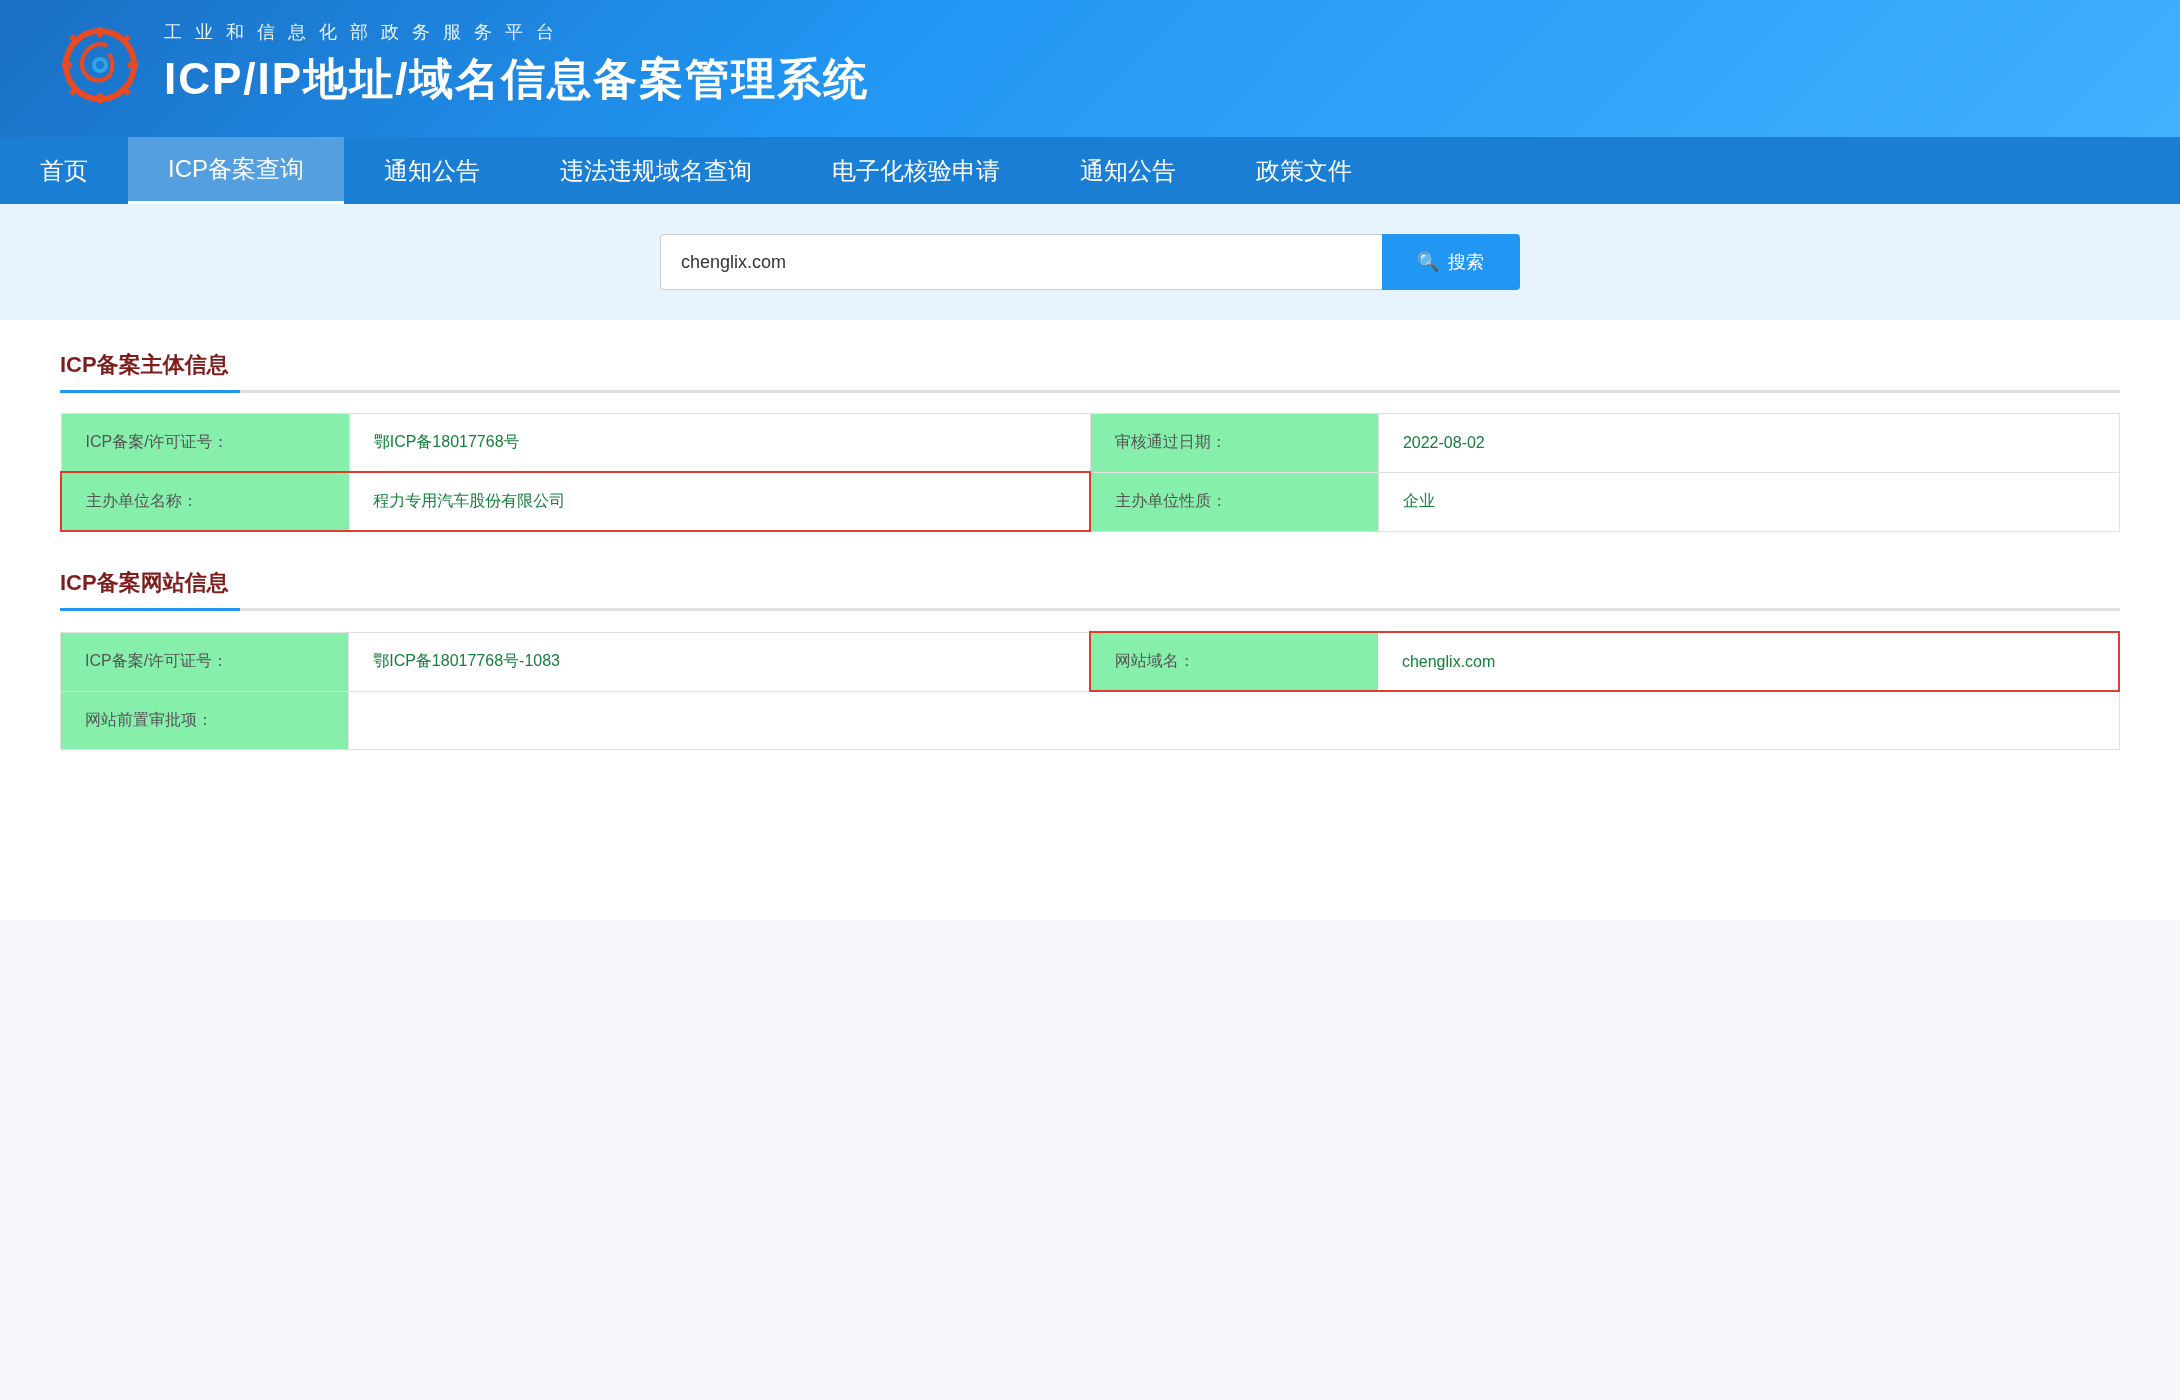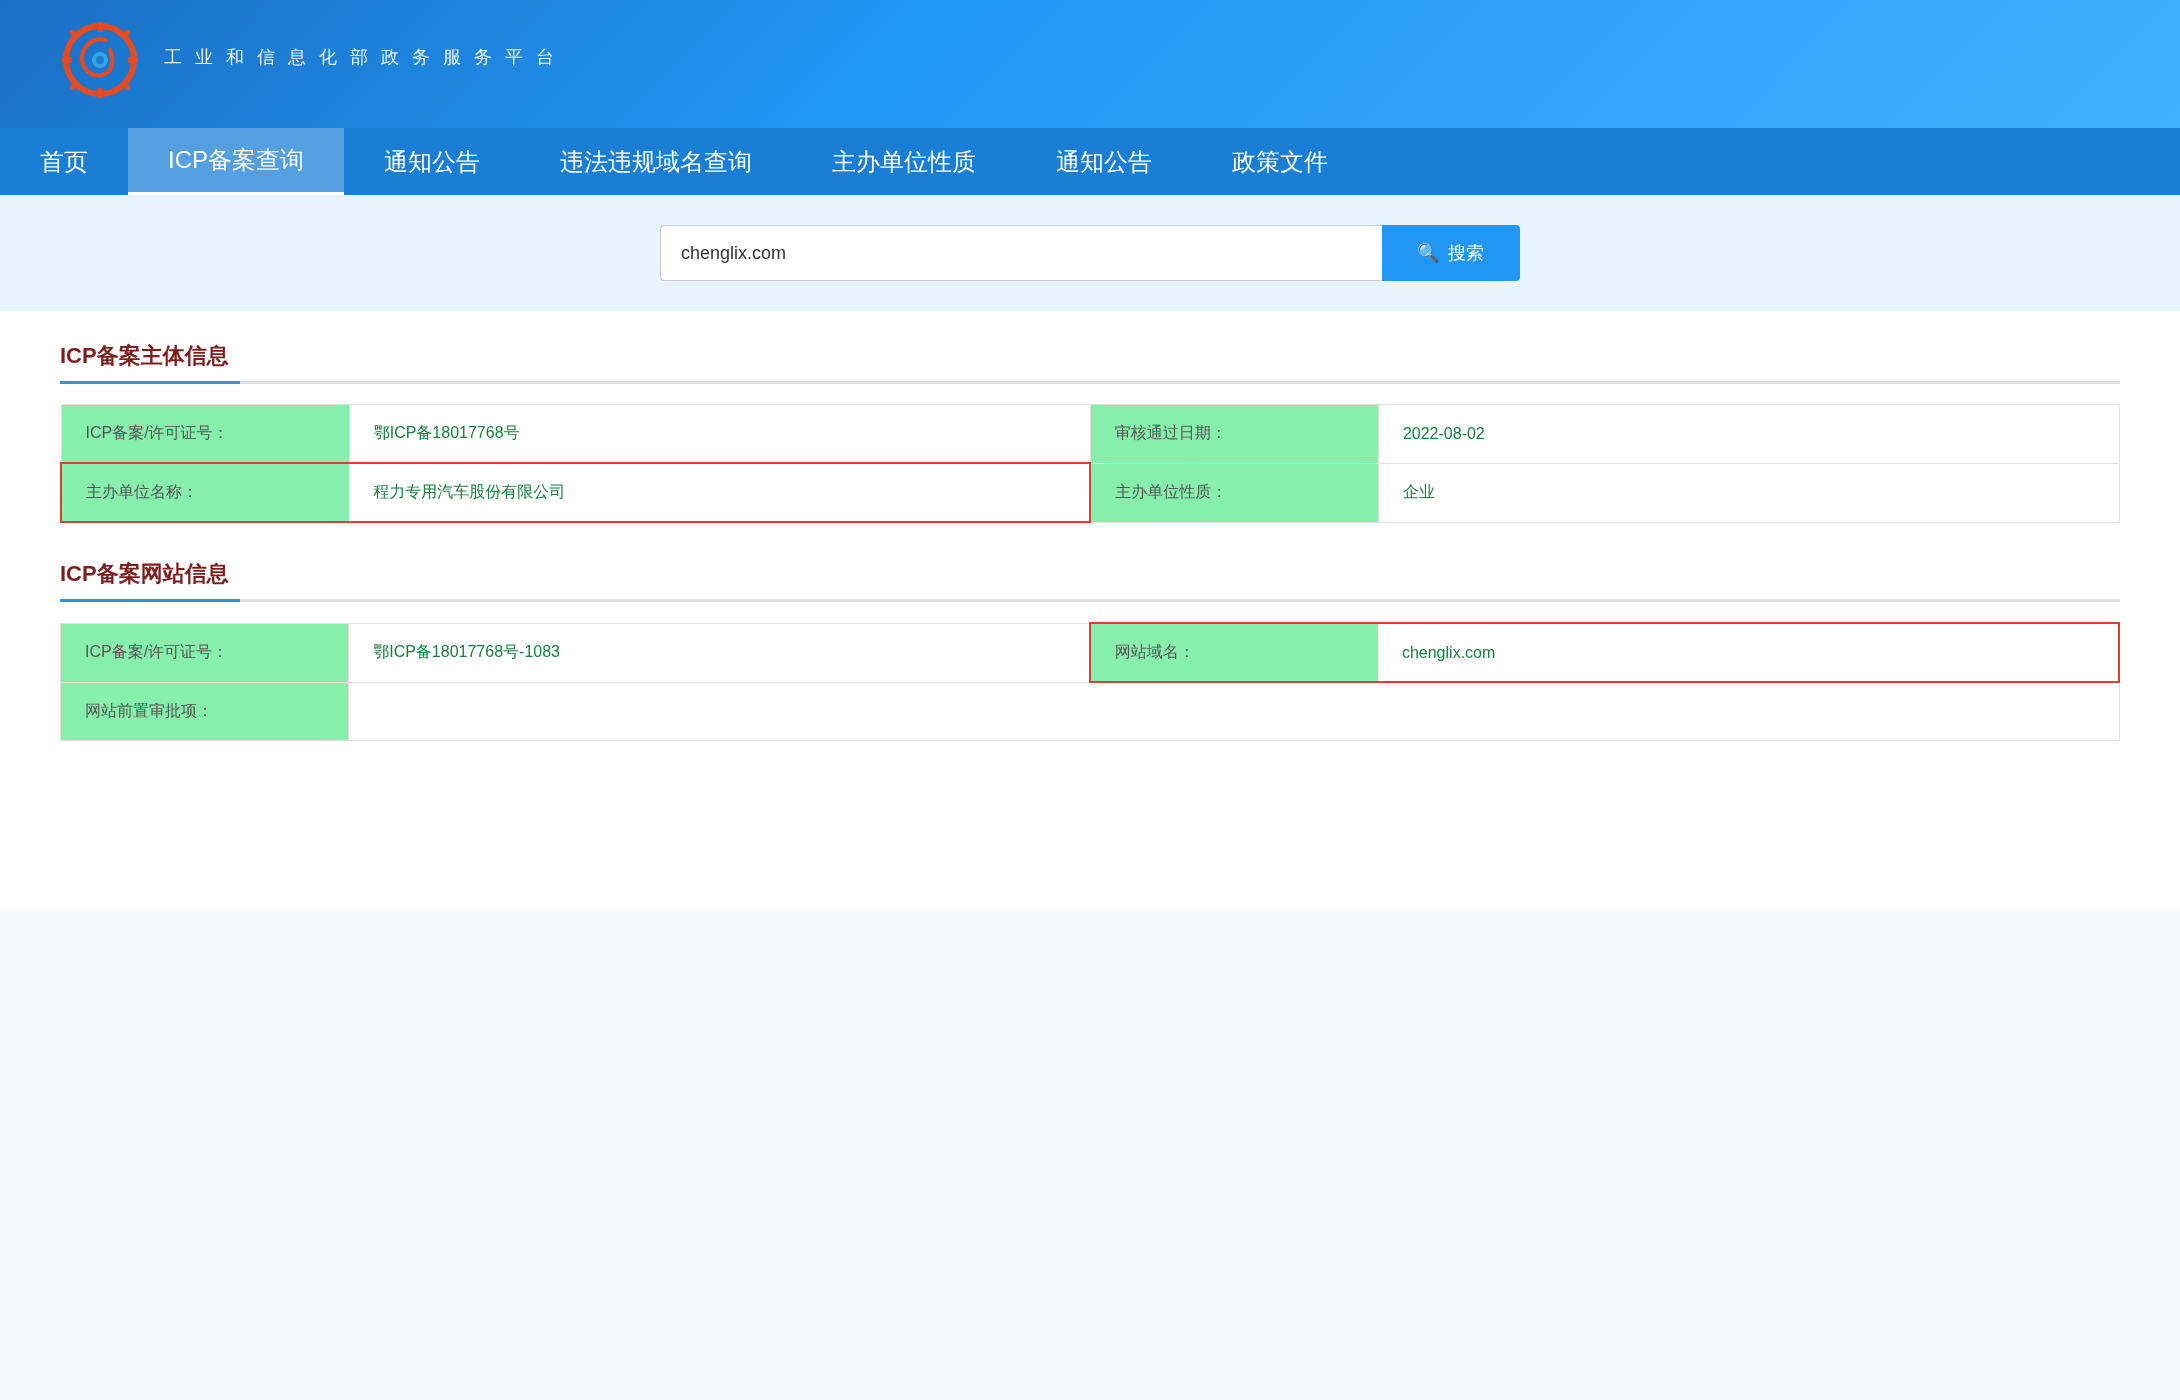--- a/index.html
+++ b/index.html
@@ -212,30 +212,31 @@
       </g>
 
       <path d="M50 30 Q55 40 50 50 Q40 60 28 52 Q18 42 24 30 Q32 16 46 20" fill="none" stroke="#e84b22" stroke-width="4" stroke-linecap="round"></path>
 
       <circle cx="40" cy="40" r="8" fill="#3ab0e8" opacity="0.8"></circle>
       <circle cx="40" cy="40" r="4" fill="#1a7fd4"></circle>
     </svg>
 
     <div class="header-text">
       <div class="header-subtitle">工 业 和 信 息 化 部 政 务 服 务 平 台</div>
+      <div class="header-title">ICP/IP地址/域名信息备案管理系统</div>
     </div>
   </div>
 </div>
 
 <nav class="nav">
   <div class="nav-item">首页</div>
   <div class="nav-item active">ICP备案查询</div>
   <div class="nav-item">通知公告</div>
   <div class="nav-item">违法违规域名查询</div>
-  <div class="nav-item">主办单位性质</div>
+  <div class="nav-item">电子化核验申请</div>
   <div class="nav-item">通知公告</div>
   <div class="nav-item">政策文件</div>
 </nav>
 
 <div class="search-section">
   <div class="search-bar">
     <input type="text" class="search-input" value="chenglix.com" style="">
     <button class="search-button">
       <span>🔍</span>
       <span>搜索</span>

